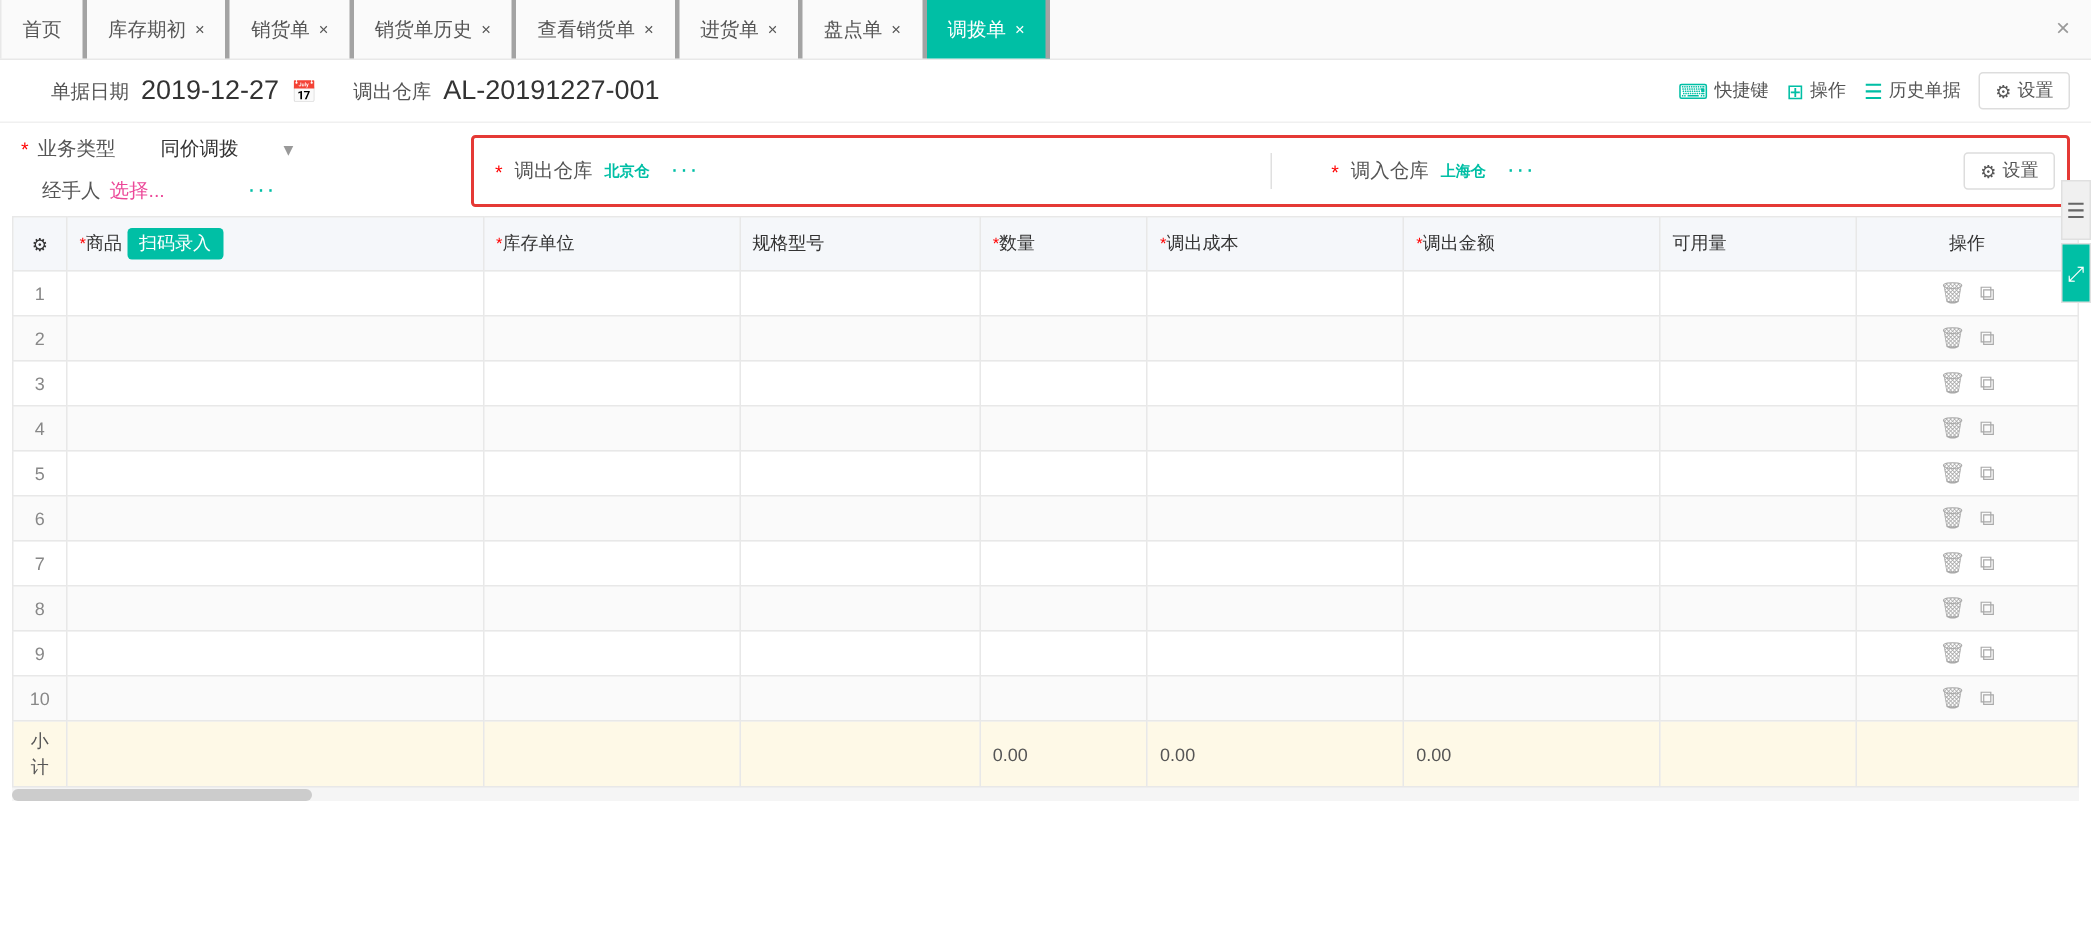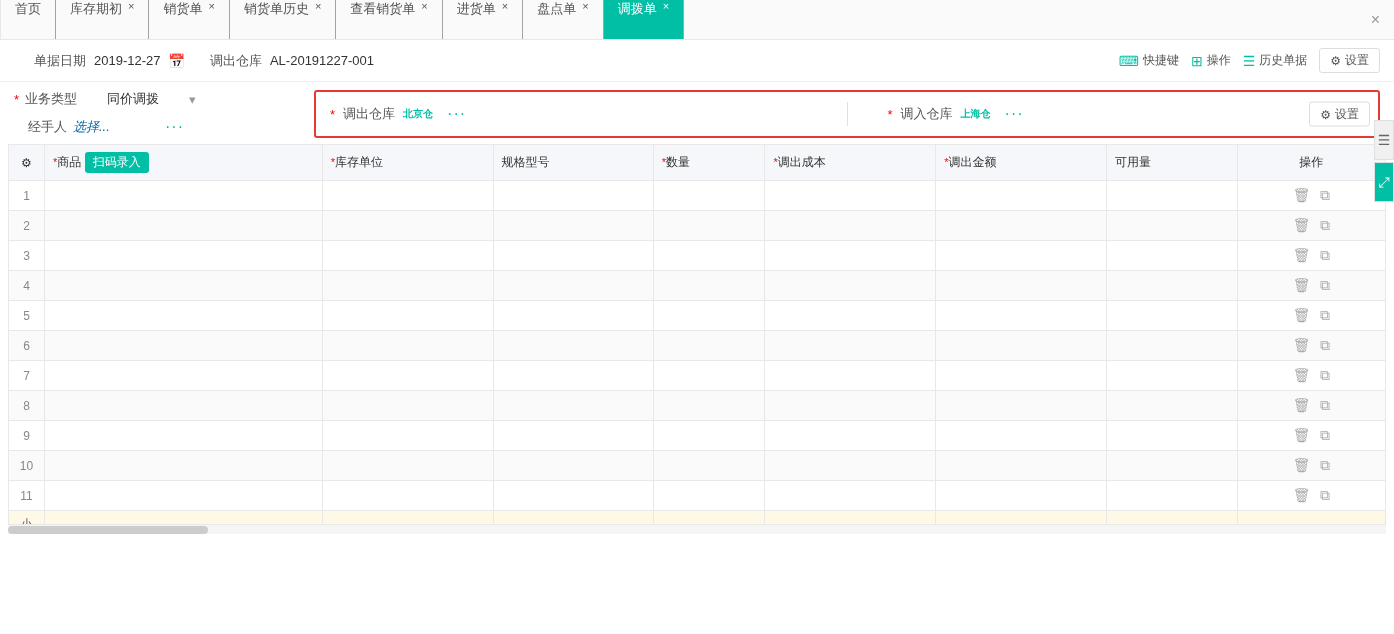--- a/index.html
+++ b/index.html
@@ -9,27 +9,27 @@
     .tab-bar {
       display: flex;
       align-items: center;
       border-bottom: 1px solid #e8e8e8;
       background: #fafafa;
       height: 40px;
       padding-left: 0;
     }
     .tab-item {
       display: flex;
-      align-items: flex-start;
+      align-items: center;
       padding: 0 14px;
       height: 100%;
       cursor: pointer;
       color: #555;
       font-size: 13px;
-      border-right: 1px solid #a3a3a3;
+      border-right: 3px solid #a3a3a3;
       white-space: nowrap;
       position: relative;
     }
     .tab-item:first-child {
       border-left: 1px solid #e8e8e8;
     }
     .tab-item.active {
       background: #00bfa5;
       color: #fff;
     }
@@ -59,21 +59,21 @@
       align-items: center;
       gap: 8px;
     }
     .toolbar-label {
       color: #555;
       font-size: 13px;
       margin-left: 20px;
     }
     .toolbar-value {
       color: #333;
-      font-size: 13px;
+      font-size: 18px;
       font-weight: 500;
       text-align: right;
     }
     .calendar-icon {
       color: #00bfa5;
       cursor: pointer;
       font-size: 14px;
     }
     .toolbar-right {
       margin-left: auto;
@@ -344,21 +344,21 @@
 
       <div class="select-field">
         <span class="required-star">*</span>
         <span class="field-label">业务类型</span>
         <span class="select-value" style="cursor:pointer;color:#333;min-width:100px;">同价调拨</span>
         <span class="select-arrow">▾</span>
       </div>
 
       <div class="select-field">
         <span class="field-label" style="margin-left:14px;">经手人</span>
-        <span class="placeholder-text" style="cursor:pointer; min-width:80px;color:#0369a1;font-style:italic;">选择...</span>
+        <span class="placeholder-text" style="cursor:pointer; min-width:80px;color:#ec4899;">选择...</span>
         <span class="ellipsis-btn">···</span>
       </div>
     </div>
 
     <div class="highlight-box">
 
       <div class="highlight-section">
         <span class="required-star">*</span>
         <span class="field-label">调出仓库</span>
         <span class="field-value" style="cursor:pointer; color:#00bfa5;">北京仓</span>
@@ -532,34 +532,20 @@
     <td></td>
     <td></td>
     <td></td>
     <td></td>
     <td></td>
     <td class="op-col">
       <span class="op-icon">🗑</span>
       <span class="op-icon">⧉</span>
     </td>
   </tr>
-          <tr>
-    <td class="row-num">11</td>
-    <td style="cursor:pointer;"></td>
-    <td></td>
-    <td></td>
-    <td></td>
-    <td></td>
-    <td></td>
-    <td></td>
-    <td class="op-col">
-      <span class="op-icon">🗑</span>
-      <span class="op-icon">⧉</span>
-    </td>
-  </tr>
           <tr class="subtotal">
   <td class="row-num">小计</td>
   <td></td>
   <td></td>
   <td></td>
   <td>0.00</td>
   <td>0.00</td>
   <td>0.00</td>
   <td></td>
   <td class="op-col">

